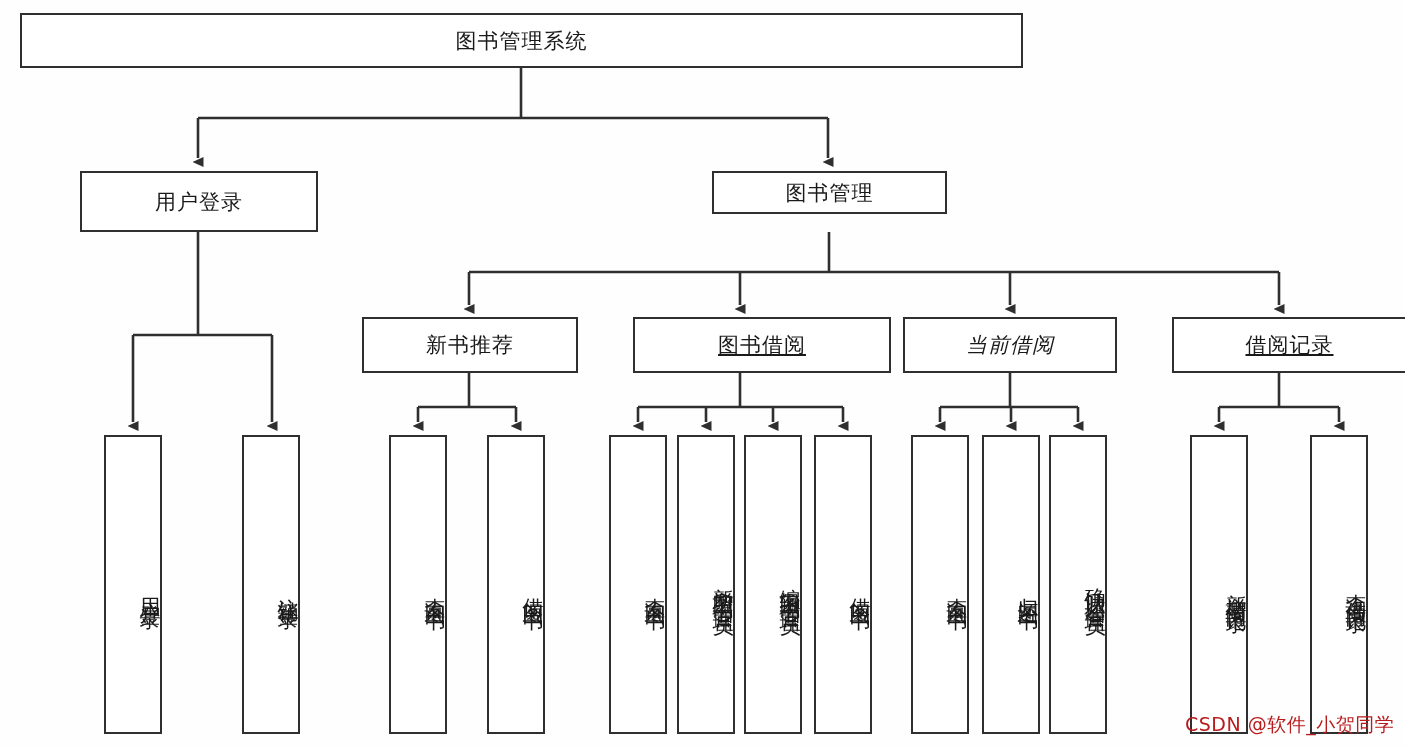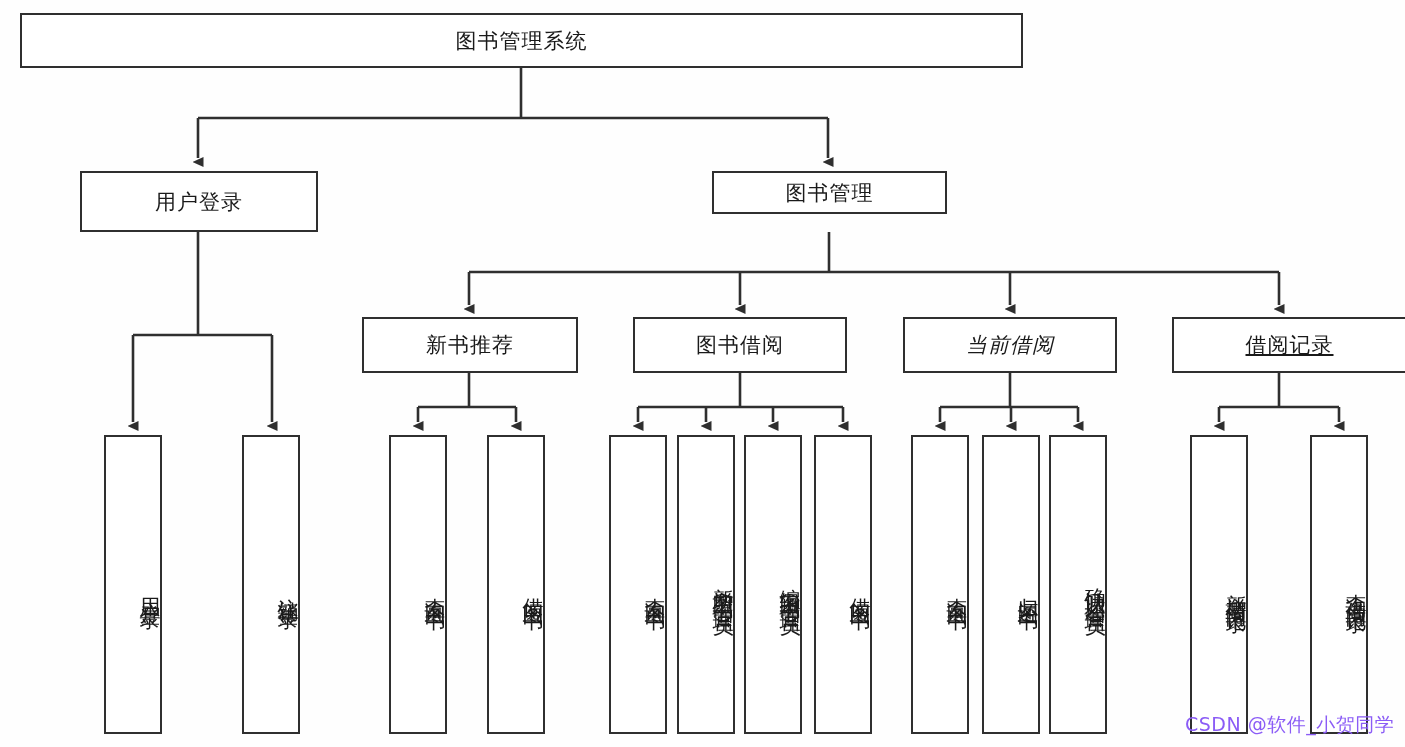--- a/index.html
+++ b/index.html
@@ -55,21 +55,21 @@
     top: 0;
     width: 1405px;
     height: 747px;
     pointer-events: none;
   }
   #watermark {
     position: absolute;
     left: 1185px;
     top: 712px;
     font-size: 19px;
-    color: #8b5cf6;
+    color: #b91c1c;
     white-space: nowrap;
     letter-spacing: 0.5px;
   }
 </style>
 </head>
 <body>
 
 <div id="canvas">
 
   <svg id="edges" viewBox="0 0 1405 747">
@@ -129,21 +129,21 @@
   <div class="node h" id="node-l1-0" style="left: 80px; top: 171px; width: 238px; height: 61px;">
     <span>用户登录</span>
   </div>
   <div class="node h" id="node-l1-1" style="left: 712px; top: 171px; width: 235px; height: 43px;">
     <span>图书管理</span>
   </div>
 
   <div class="node h" id="node-l2-0" style="left: 362px; top: 317px; width: 216px; height: 56px;">
     <span>新书推荐</span>
   </div>
-  <div class="node h" id="node-l2-1" style="left: 633px; top: 317px; width: 214px; height: 56px;">
+  <div class="node h" id="node-l2-1" style="left: 633px; top: 317px; width: 258px; height: 56px; text-decoration: underline;">
     <span>图书借阅</span>
   </div>
   <div class="node h" id="node-l2-2" style="left: 903px; top: 317px; width: 214px; height: 56px; font-style: italic;">
     <span>当前借阅</span>
   </div>
   <div class="node h" id="node-l2-3" style="left: 1172px; top: 317px; width: 235px; height: 56px; text-decoration: underline;">
     <span>借阅记录</span>
   </div>
 
   <div class="node leaf" id="node-leaf-0" style="left: 104px; top: 435px; width: 58px; height: 299px;">

